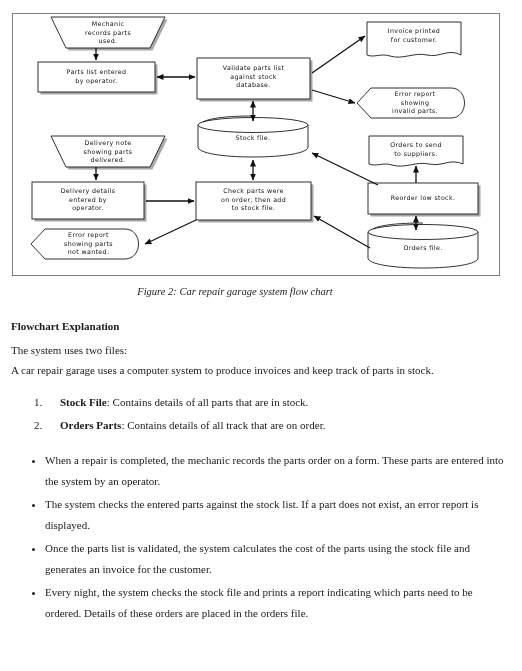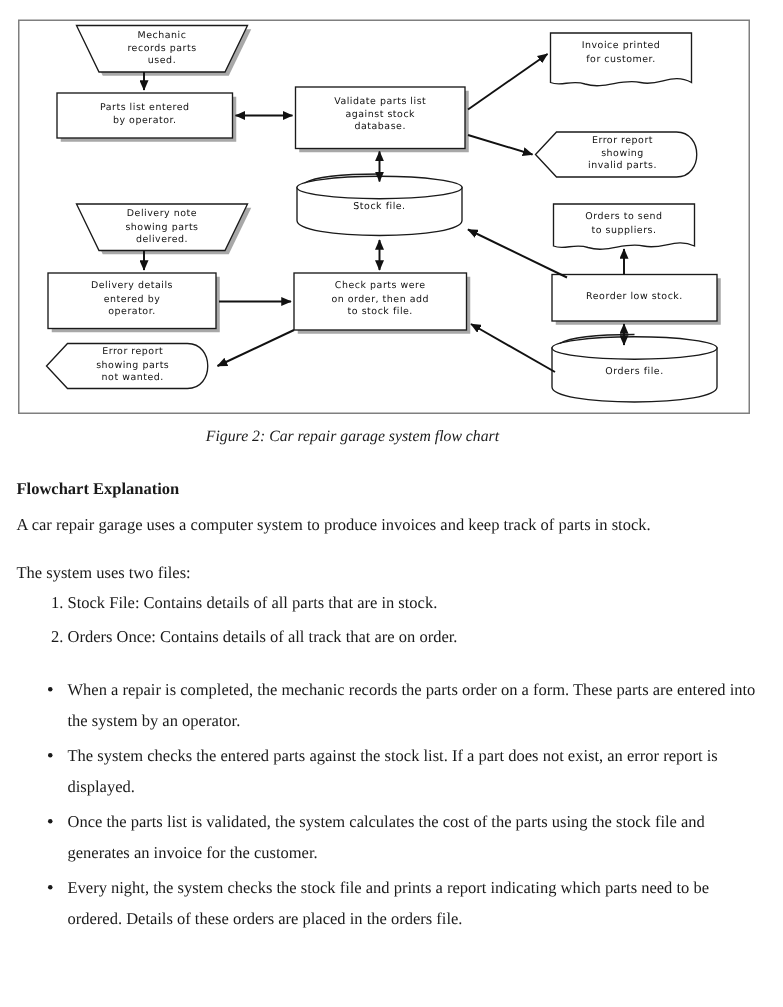--- a/index.html
+++ b/index.html
@@ -104,21 +104,22 @@
     padding-left: 34px;
     font-family: "Liberation Serif", serif;
     font-size: 11px;
     list-style-type: disc;
   }
   ul.bullet-list li {
     margin-bottom: 2px;
     line-height: 21px;
   }
   .b {
-    font-weight: normal;
+    font-weight: bold;
+    margin-left: 15px;
   }
 </style>
 </head>
 <body>
 
 <div id="figure-region">
 
   <div id="flowchart-frame"></div>
 
   <svg id="flowchart-svg" viewBox="0 0 522 300">
@@ -251,30 +252,30 @@
 
   <div class="fc-label" style="left:373px; top:244px; width:100px;">Orders file.</div>
 
   <div id="figure-caption">Figure 2: Car repair garage system flow chart</div>
 </div>
 
 <div id="doc-body">
 
   <div id="explanation-heading">Flowchart Explanation</div>
 
+  <p class="para tight">The system uses two files:</p>
+
   <p class="para">A car repair garage uses a computer system to produce invoices and keep track of parts in stock.</p>
-
-  <p class="para tight">The system uses two files:</p>
 
   <ol class="num-list">
     <li>
       <span class="b">Stock File</span><span>: Contains details of all parts that are in stock.</span>
     </li>
     <li>
-      <span class="b">Orders Once</span><span>: Contains details of all track that are on order.</span>
+      <span class="b">Orders Parts</span><span>: Contains details of all track that are on order.</span>
     </li>
   </ol>
 
 
   <ul class="bullet-list">
     <li>When a repair is completed, the mechanic records the parts order on a form. These parts are entered into the system by an operator.</li>
     <li>The system checks the entered parts against the stock list. If a part does not exist, an error report is displayed.</li>
     <li>Once the parts list is validated, the system calculates the cost of the parts using the stock file and generates an invoice for the customer.</li>
     <li>Every night, the system checks the stock file and prints a report indicating which parts need to be ordered. Details of these orders are placed in the orders file.</li>
   </ul>

